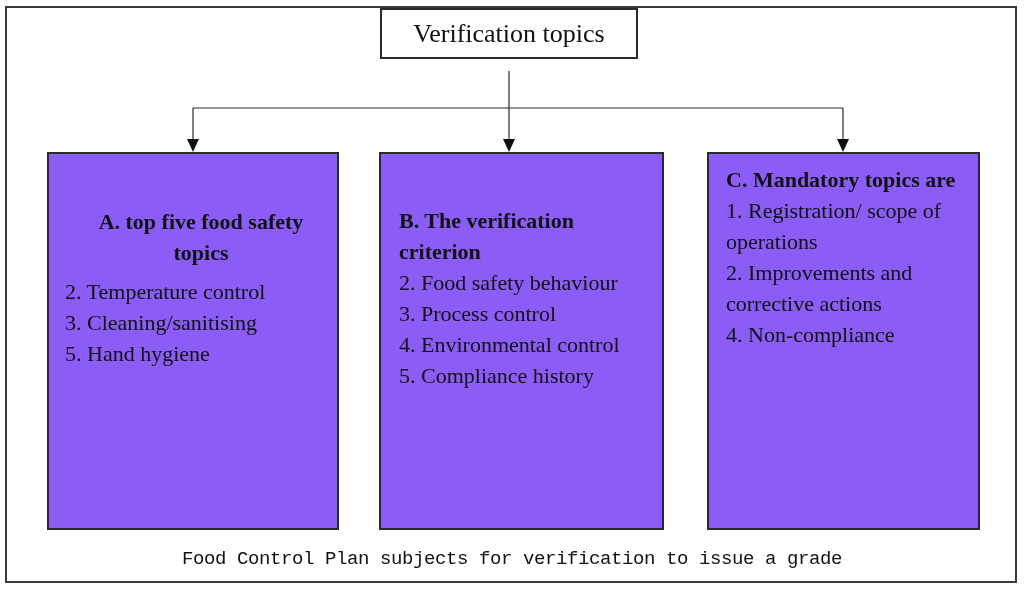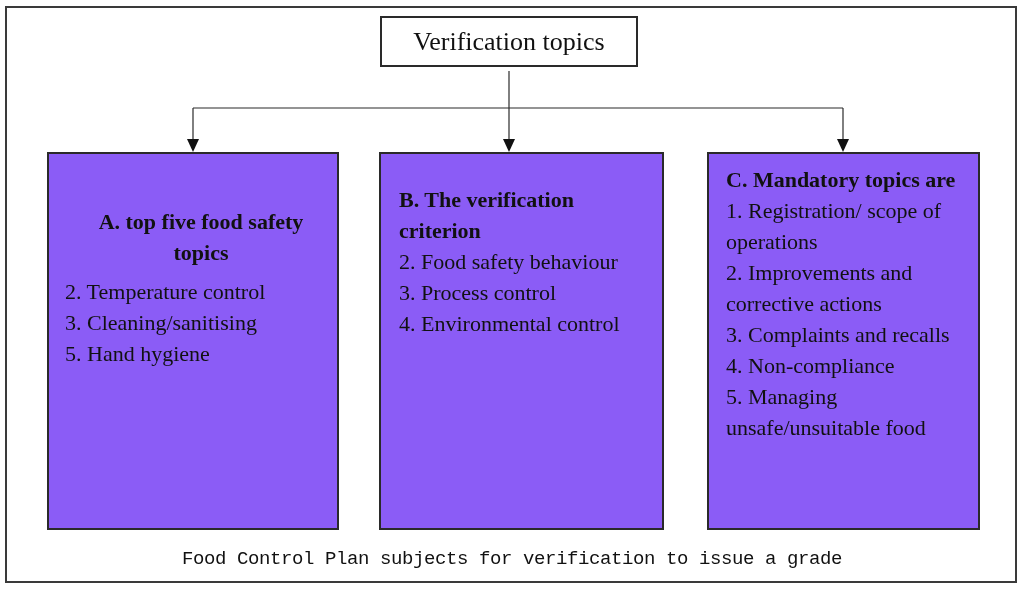--- a/index.html
+++ b/index.html
@@ -2,34 +2,34 @@
 <html><head>
 <meta charset="utf-8">
 <style>
   html, body { margin:0; padding:0; background:#ffffff; }
   body { width:1024px; height:590px; position:relative; overflow:hidden; }
   .frame {
     position:absolute; left:5px; top:6px; width:1012px; height:577px;
     border:2px solid #3a3a3a; box-sizing:border-box; background:#fff;
   }
   .root-box {
-    position:absolute; left:380px; top:16px; width:258px; height:51px;
+    position:absolute; left:380px; top:8px; width:258px; height:51px;
     border:2px solid #2a2a2a; box-sizing:border-box;
     display:flex; align-items:center; justify-content:center;
     font-family:"Liberation Serif", serif; font-size:26px; color:#111;
     background:#fff;
   }
   svg.connectors { position:absolute; left:0; top:0; }
   .col-box {
     position:absolute; top:152px; height:378px; box-sizing:border-box;
     border:2px solid #2a2a2a; background:#8b5cf6;
     font-family:"Liberation Serif", serif; color:#111; font-size:22px; line-height:31px;
   }
   .col-a { left:47px; width:292px; padding:52px 0 0 16px; }
-  .col-b { left:379px; width:285px; padding:30px 8px 0 18px; }
+  .col-b { left:379px; width:285px; padding:51px 8px 0 18px; }
   .col-c { left:707px; width:273px; padding:10px 6px 0 17px; }
   .col-heading { font-weight:bold; font-size:22px; line-height:31px; }
   .col-a .col-heading { text-align:center; margin-bottom:8px; }
   .item { display:block; }
   .caption {
     position:absolute; left:0; width:1024px; top:548px; text-align:center;
     font-family:Liberation Mono, monospace; font-size:19px; color:#111;
     letter-spacing:-0.4px;
   }
 </style>
@@ -64,24 +64,23 @@
   <span class="item">2. Temperature control</span>
   <span class="item">3. Cleaning/sanitising</span>
   <span class="item">5. Hand hygiene</span>
 </div>
 
 <div class="col-box col-b">
   <div class="col-heading">B. The verification criterion</div>
   <span class="item">2. Food safety behaviour</span>
   <span class="item">3. Process control</span>
   <span class="item">4. Environmental control</span>
+  <span class="item">5. Compliance history</span>
 </div>
 
 <div class="col-box col-c">
   <div class="col-heading">C. Mandatory topics are</div>
   <span class="item">1. Registration/ scope of operations</span>
   <span class="item">2. Improvements and corrective actions</span>
-  <span class="item">3. Complaints and recalls</span>
   <span class="item">4. Non-compliance</span>
-  <span class="item">5. Managing unsafe/unsuitable food</span>
 </div>
 
 <div class="caption">Food Control Plan subjects for verification to issue a grade</div>
 
 </body></html>

